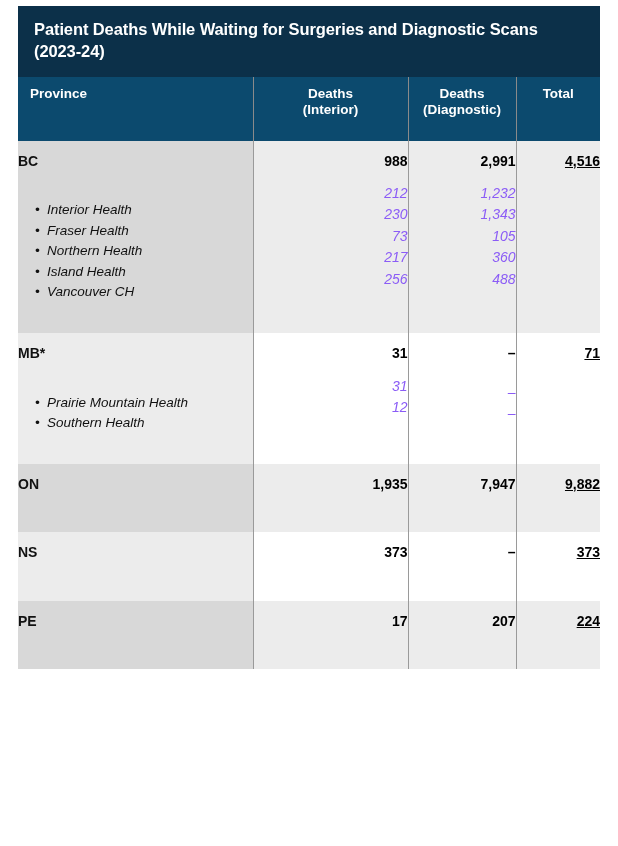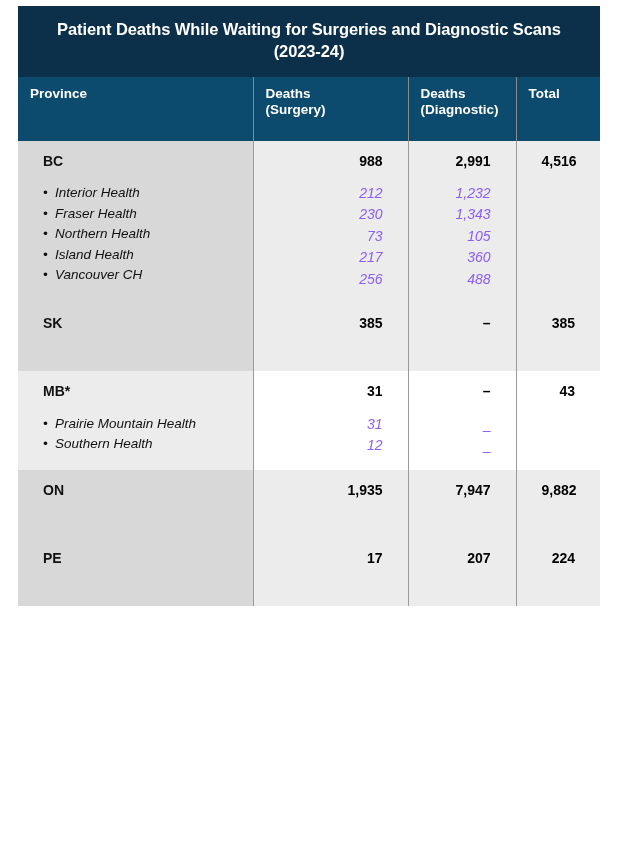--- a/index.html
+++ b/index.html
@@ -30,21 +30,20 @@
     background: #0c3049;
     color: #ffffff;
     padding: 12px 16px 14px 16px;
     box-sizing: border-box;
   }
   .title-text {
     font-size: 16.5px;
     font-weight: bold;
     line-height: 1.35;
     letter-spacing: -0.1px;
-    text-align: center;
   }
 
   
   table.grid {
     border-collapse: collapse;
     width: 582px;
     table-layout: fixed;
   }
   table.grid col.c-prov { width: 235px; }
   table.grid col.c-surg { width: 155px; }
@@ -58,32 +57,32 @@
     font-size: 13.5px;
     font-weight: bold;
     padding: 9px 12px 9px 12px;
     vertical-align: top;
     box-sizing: border-box;
     height: 64px;
     border-right: 1px solid #8a8a8a;
     line-height: 1.22;
   }
   thead th.th-prov { text-align: left; }
-  thead th.num { text-align: left; }
+  thead th.num { text-align: center; }
   thead th.last { border-right: none; }
 
   
   tbody td {
     font-size: 14px;
-    padding: 0 25px;
+    padding: 0 0;
     vertical-align: top;
     border-right: 1px solid #9a9a9a;
     box-sizing: border-box;
   }
-  tbody td.last { border-right: none; }
+  tbody td.last { border-right: none; text-decoration: underline; }
   tbody td.num { text-align: right; }
 
   
   td.prov {
     font-weight: bold;
     color: #111111;
     text-align: left;
   }
 
   
@@ -94,21 +93,21 @@
 
   
   .main-line {
     padding-top: 13px;
     line-height: 1.1;
   }
   .main-line.bold-num { font-weight: bold; text-align: right; }
 
   
   .sub-list {
-    margin: 0;
+    margin: 17px;
     padding: 14px 0 13px 0;
     list-style: none;
   }
   .sub-list li {
     font-style: italic;
     font-weight: normal;
     font-size: 13.5px;
     color: #111111;
     line-height: 1.53;
     white-space: nowrap;
@@ -149,21 +148,21 @@
         <col class="c-prov">
           <col class="c-surg">
           <col class="c-diag">
           <col class="c-tot">
       </colgroup>
       <thead>
         <tr>
           <th class="th-prov">Province</th>
           <th class="num">
             <span>Deaths</span><br>
-            <span>(Surgery)</span>
+            <span>(Interior)</span>
           </th>
           <th class="num">
             <span>Deaths</span><br>
             <span>(Diagnostic)</span>
           </th>
           <th class="num last">Total</th>
         </tr>
       </thead>
       <tbody id="table-body">
           <tr class="band-b">
@@ -194,35 +193,20 @@
                 <li>1,343</li>
                 <li>105</li>
                 <li>360</li>
                 <li>488</li>
               </ul>
             </td>
             <td class="data num last">
               <div class="main-line bold-num">4,516</div>
             </td>
           </tr>
-          <tr class="band-b">
-            <td class="prov">
-              <div class="main-line">SK</div>
-              <div class="cell-pad-short"></div>
-            </td>
-            <td class="data num">
-              <div class="main-line bold-num">385</div>
-            </td>
-            <td class="data num">
-              <div class="main-line bold-num">–</div>
-            </td>
-            <td class="data num last">
-              <div class="main-line bold-num">385</div>
-            </td>
-          </tr>
           <tr class="band-a">
             <td class="prov">
               <div class="main-line">MB*</div>
               <ul class="sub-list">
                 <li><span class="bullet">•</span><span>Prairie Mountain Health</span></li>
                 <li><span class="bullet">•</span><span>Southern Health</span></li>
               </ul>
             </td>
             <td class="data num">
               <div class="main-line bold-num">31</div>
@@ -232,38 +216,53 @@
               </ul>
             </td>
             <td class="data num">
               <div class="main-line bold-num">–</div>
               <ul class="sub-nums shift">
                 <li>–</li>
                 <li>–</li>
               </ul>
             </td>
             <td class="data num last">
-              <div class="main-line bold-num">43</div>
+              <div class="main-line bold-num">71</div>
             </td>
           </tr>
           <tr class="band-b">
             <td class="prov">
               <div class="main-line">ON</div>
               <div class="cell-pad-short"></div>
             </td>
             <td class="data num">
               <div class="main-line bold-num">1,935</div>
             </td>
             <td class="data num">
               <div class="main-line bold-num">7,947</div>
             </td>
             <td class="data num last">
               <div class="main-line bold-num">9,882</div>
             </td>
           </tr>
+          <tr class="band-a">
+            <td class="prov">
+              <div class="main-line">NS</div>
+              <div class="cell-pad-short"></div>
+            </td>
+            <td class="data num">
+              <div class="main-line bold-num">373</div>
+            </td>
+            <td class="data num">
+              <div class="main-line bold-num">–</div>
+            </td>
+            <td class="data num last">
+              <div class="main-line bold-num">373</div>
+            </td>
+          </tr>
           <tr class="band-b">
             <td class="prov">
               <div class="main-line">PE</div>
               <div class="cell-pad-short"></div>
             </td>
             <td class="data num">
               <div class="main-line bold-num">17</div>
             </td>
             <td class="data num">
               <div class="main-line bold-num">207</div>

